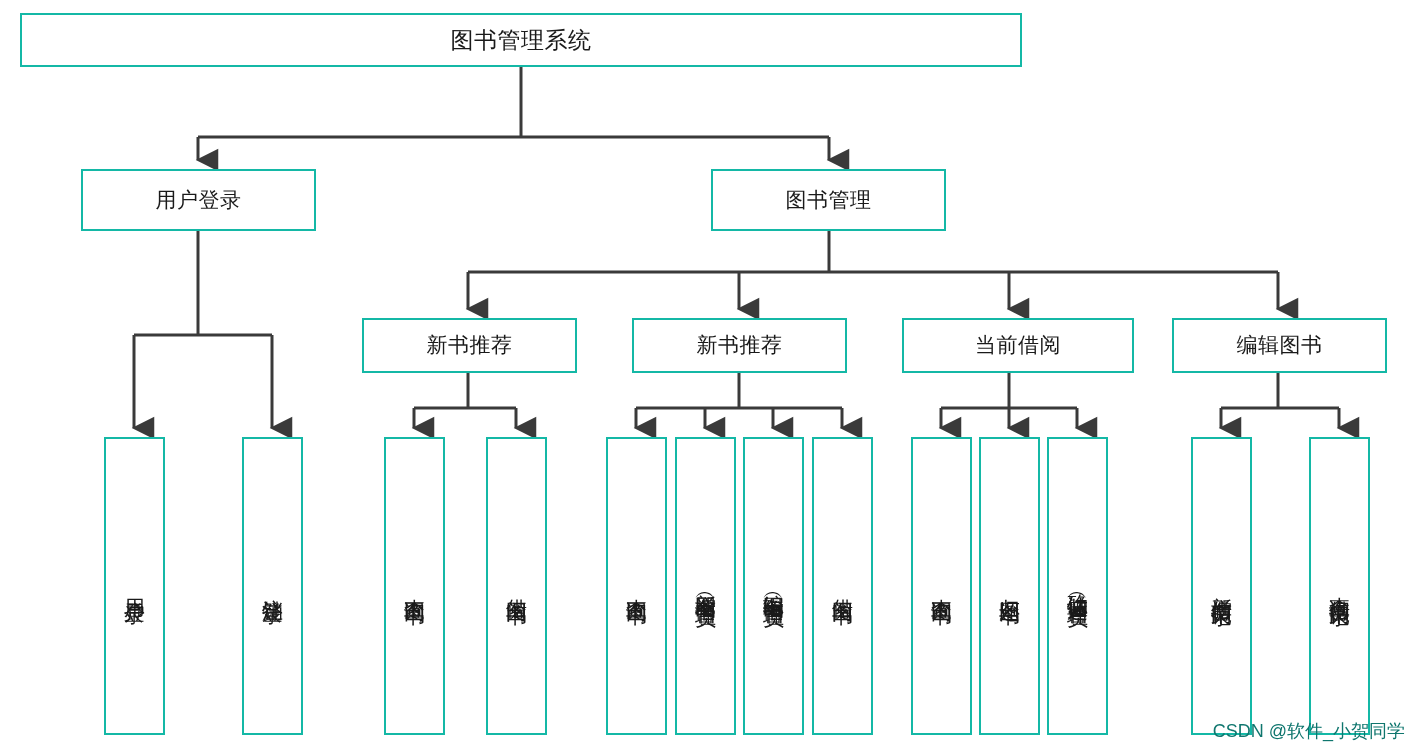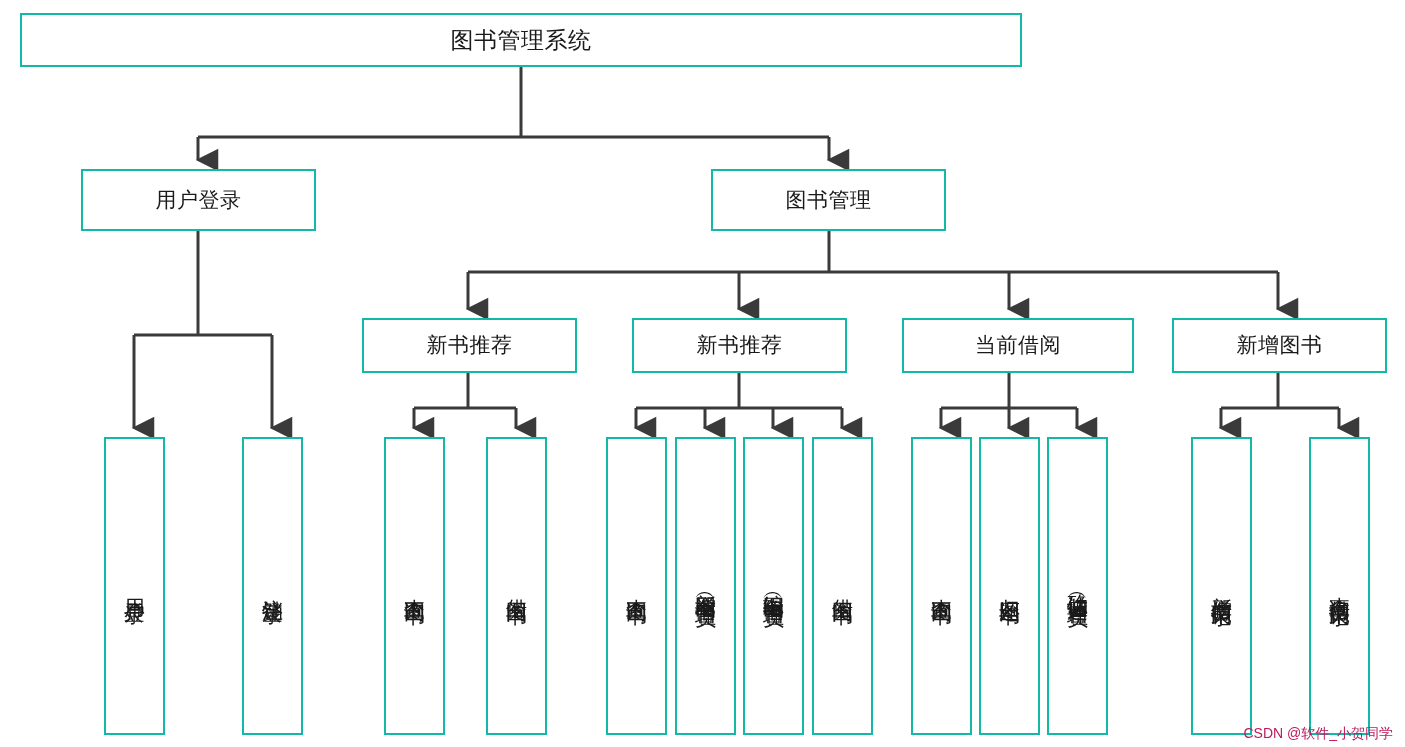--- a/index.html
+++ b/index.html
@@ -54,24 +54,24 @@
     white-space: nowrap;
   }
   .leaf .node-label {
     writing-mode: vertical-rl;
     text-orientation: upright;
     letter-spacing: 2px;
     line-height: 1.05;
   }
   #watermark {
     position: absolute;
-    right: 12px;
+    right: 0;
     bottom: 4px;
-    font-size: 14px;
-    color: #be185d;
+    font-size: 18px;
+    color: #0f766e;
     white-space: nowrap;
     z-index: 3;
   }
 </style>
 </head>
 <body>
 
 <div id="canvas">
 
   <svg id="edges" viewBox="0 0 1405 747" xmlns="http://www.w3.org/2000/svg">
@@ -138,21 +138,21 @@
   <div class="node level3" style="left:362px; top:318px; width:215px; height:55px;text-align:center;">
     <span class="node-label">新书推荐</span>
   </div>
   <div class="node level3" style="left:632px; top:318px; width:215px; height:55px;">
     <span class="node-label">新书推荐</span>
   </div>
   <div class="node level3" style="left:902px; top:318px; width:232px; height:55px;">
     <span class="node-label">当前借阅</span>
   </div>
   <div class="node level3" style="left:1172px; top:318px; width:215px; height:55px;">
-    <span class="node-label">新增图书</span>
+    <span class="node-label">编辑图书</span>
   </div>
 
   <div class="node leaf" style="left:104px; top:437px; width:61px; height:298px;">
     <span class="node-label">用户登录</span>
   </div>
   <div class="node leaf" style="left:242px; top:437px; width:61px; height:298px;">
     <span class="node-label">注销登录</span>
   </div>
 
   <div class="node leaf" style="left:384px; top:437px; width:61px; height:298px;">

